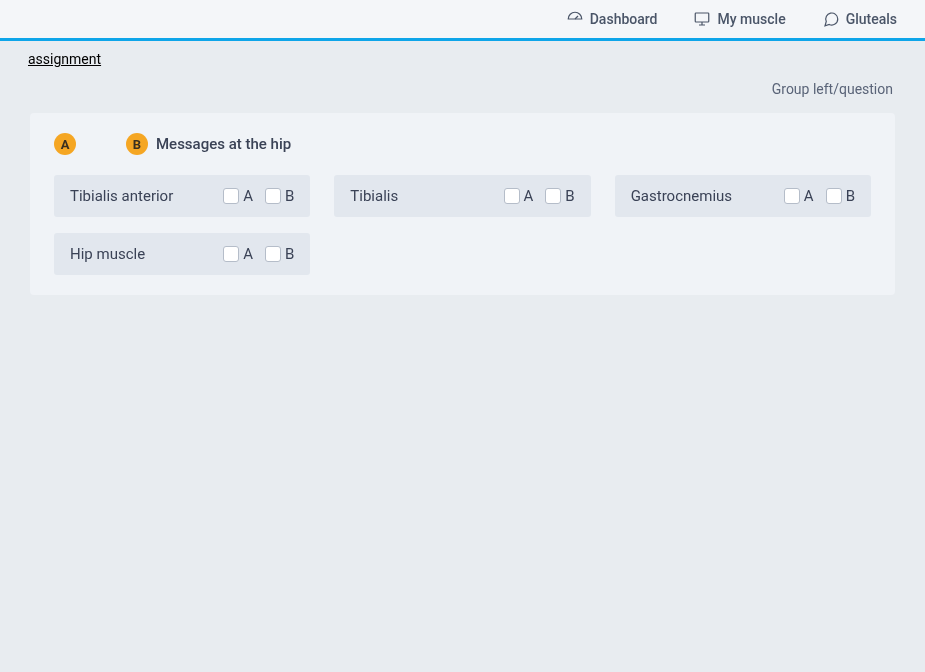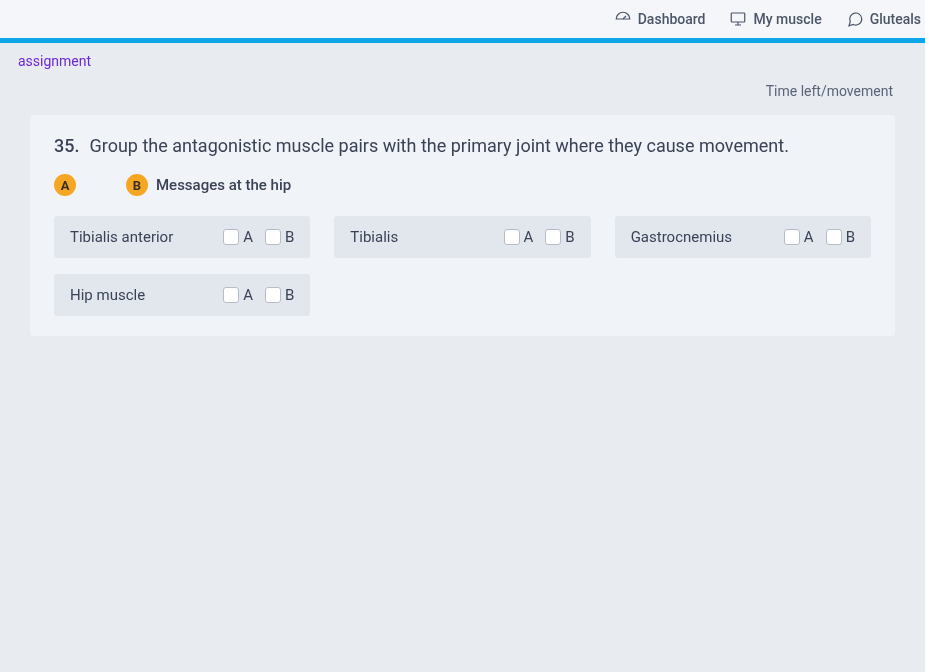--- a/index.html
+++ b/index.html
@@ -7,40 +7,41 @@
       font-family: -apple-system, BlinkMacSystemFont, "Segoe UI", Roboto, Arial, sans-serif;
       background: #e8ecf0;
       color: #3a4256;
       width: 925px;
       height: 672px;
       overflow: hidden;
     }
     .top-nav {
       display: flex;
       align-items: center;
-      gap: 24px;
-      padding: 10px 4px;
+      gap: 36px;
+      padding: 10px 28px;
       background: #f4f6f9;
-      border-bottom: 5px solid #0ea5e9;
+      border-bottom: 3px solid #0ea5e9;
       justify-content: flex-end;
     }
     .nav-item {
       display: flex;
       align-items: center;
       gap: 6px;
       font-size: 14px;
       font-weight: 500;
       color: #4a5568;
       cursor: pointer;
     }
     .nav-item svg { width: 18px; height: 18px; stroke: #4a5568; fill: none; stroke-width: 1.6; }
     .breadcrumb {
-      padding: 10px 18px;
+      padding: 10px 28px;
       font-size: 14px;
-      color: #6d28d9;
+      color: #000000;
+      text-decoration: underline;
     }
     .content {
       padding: 0 30px 30px 30px;
     }
     .question-block {
       background: #f0f3f7;
       border-radius: 4px;
       padding: 20px 24px;
       margin-top: 6px;
     }
@@ -155,27 +156,23 @@
     <svg viewBox="0 0 24 24">
         <path d="M21 12a8 8 0 0 1-11.3 7.3L4 21l1.7-5.7A8 8 0 1 1 21 12z"></path>
       </svg>
     <span>Gluteals</span>
   </div>
 </div>
 
 <div class="breadcrumb">assignment</div>
 
 <div class="content">
-  <div class="timer">Time left/movement</div>
+  <div class="timer">Group left/question</div>
 
   <div class="question-block">
-    <div class="q-header">
-      <span class="q-num">35.</span>
-      <span class="q-text">Group the antagonistic muscle pairs with the primary joint where they cause movement.</span>
-    </div>
 
     <div class="groups">
       <div class="group-label">
         <span class="badge">A</span>
       </div>
       <div class="group-label">
         <span class="badge">B</span>
         <span>Messages at the hip</span>
       </div>
     </div>

